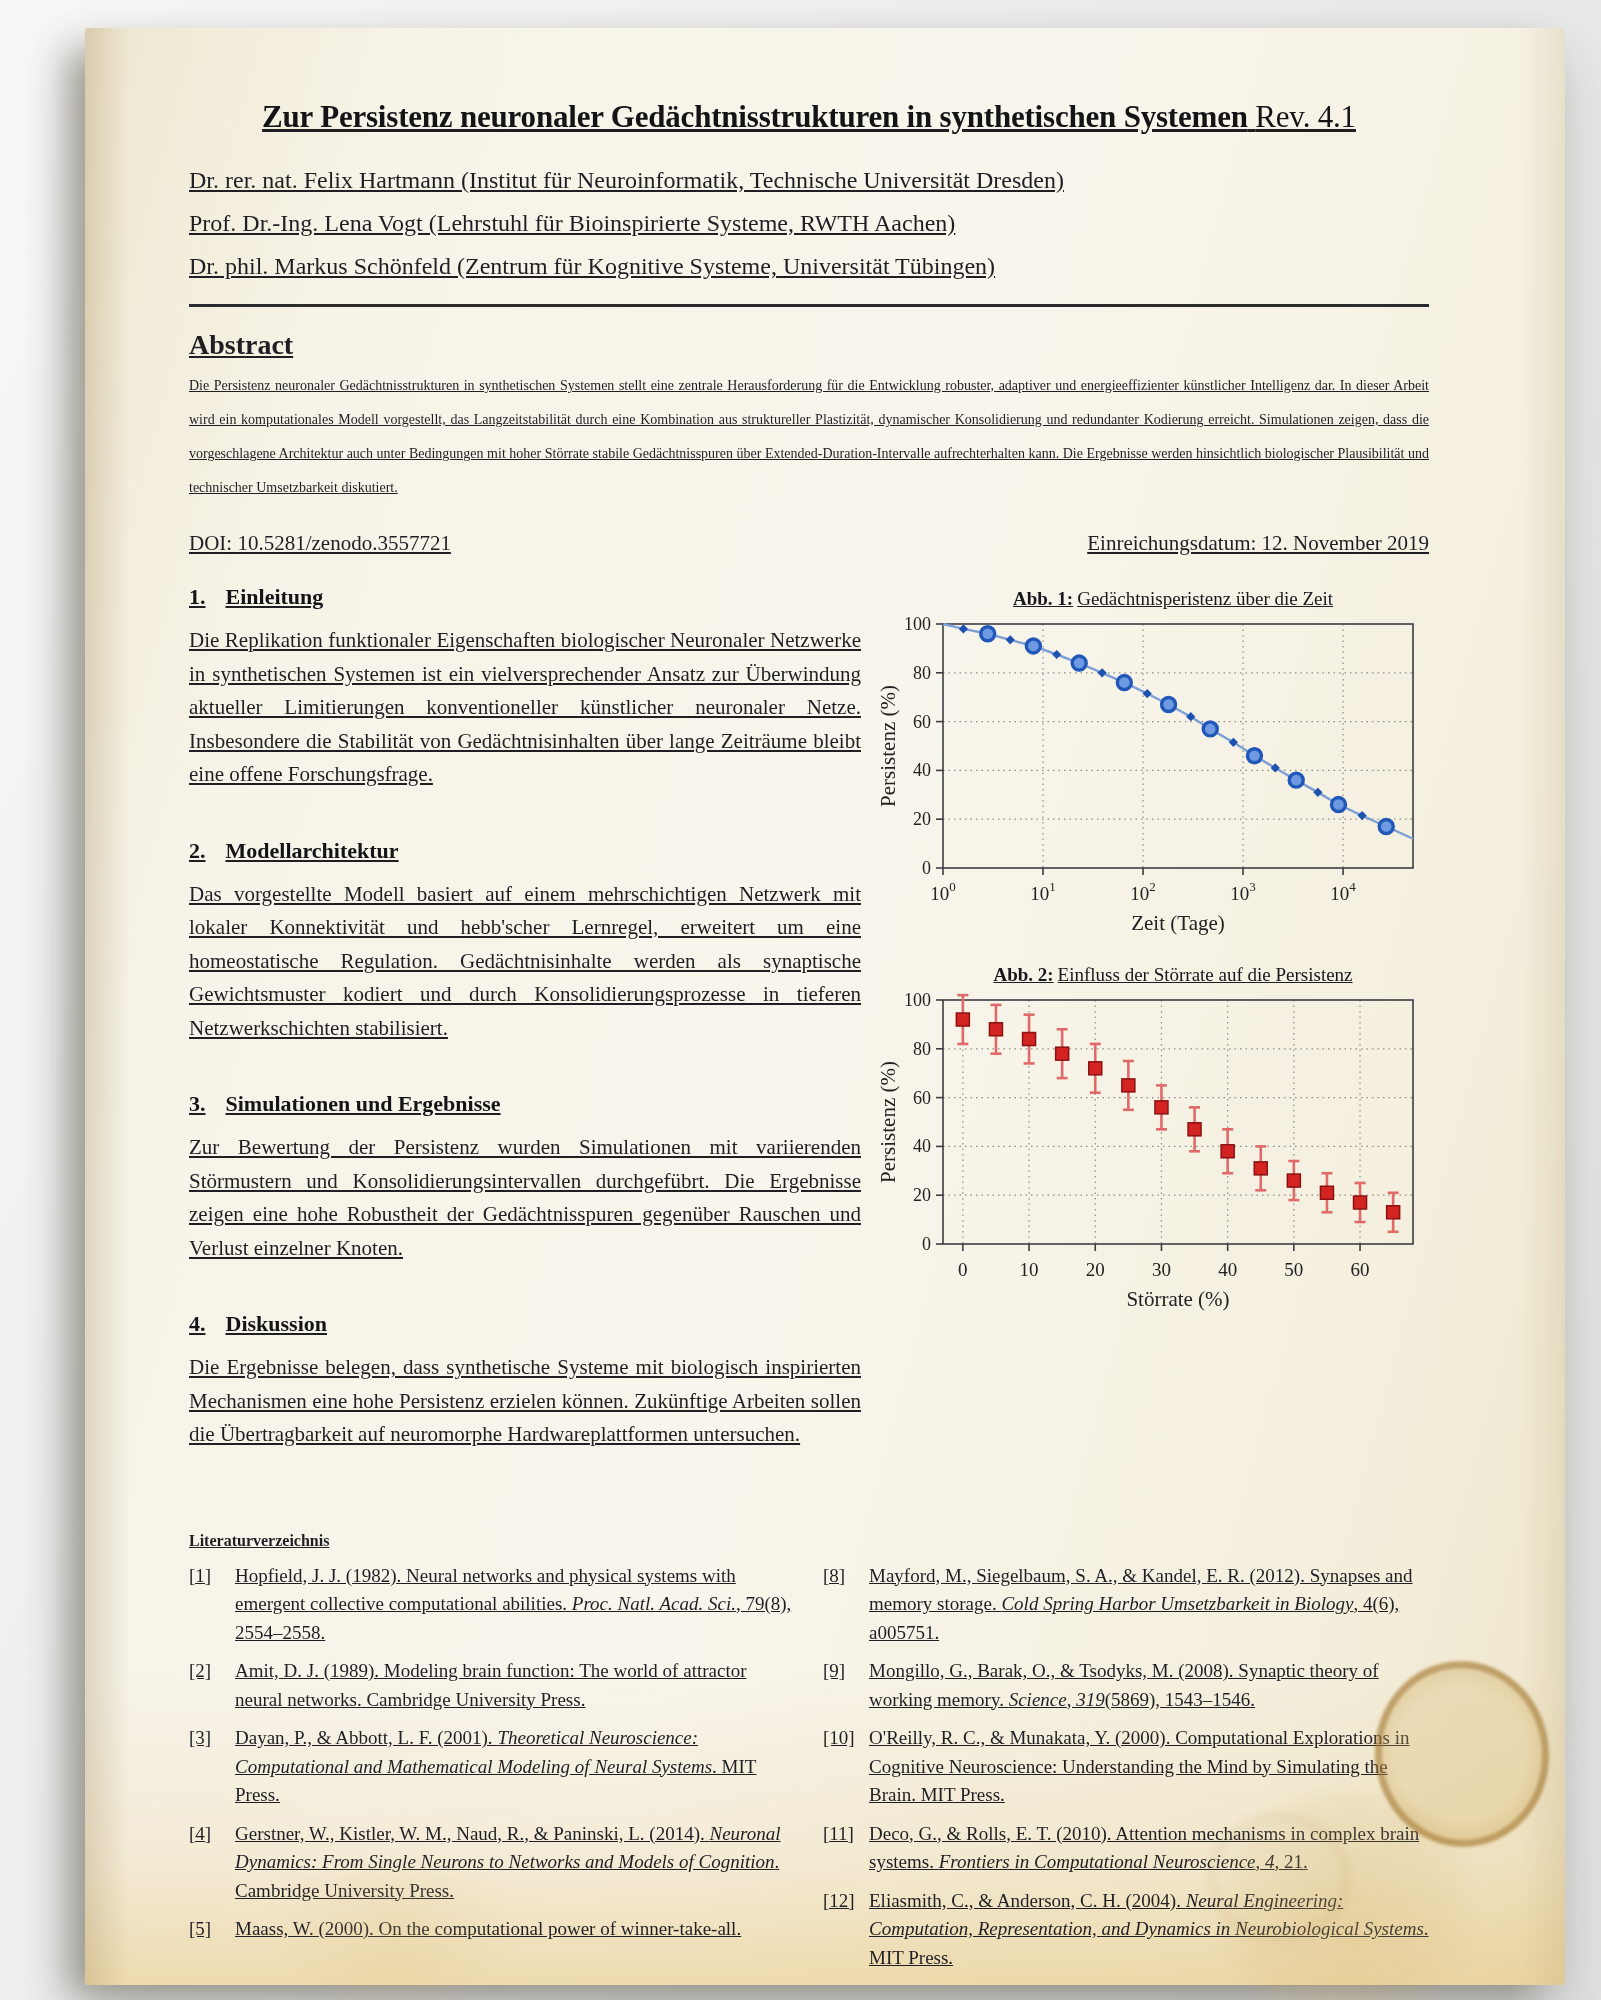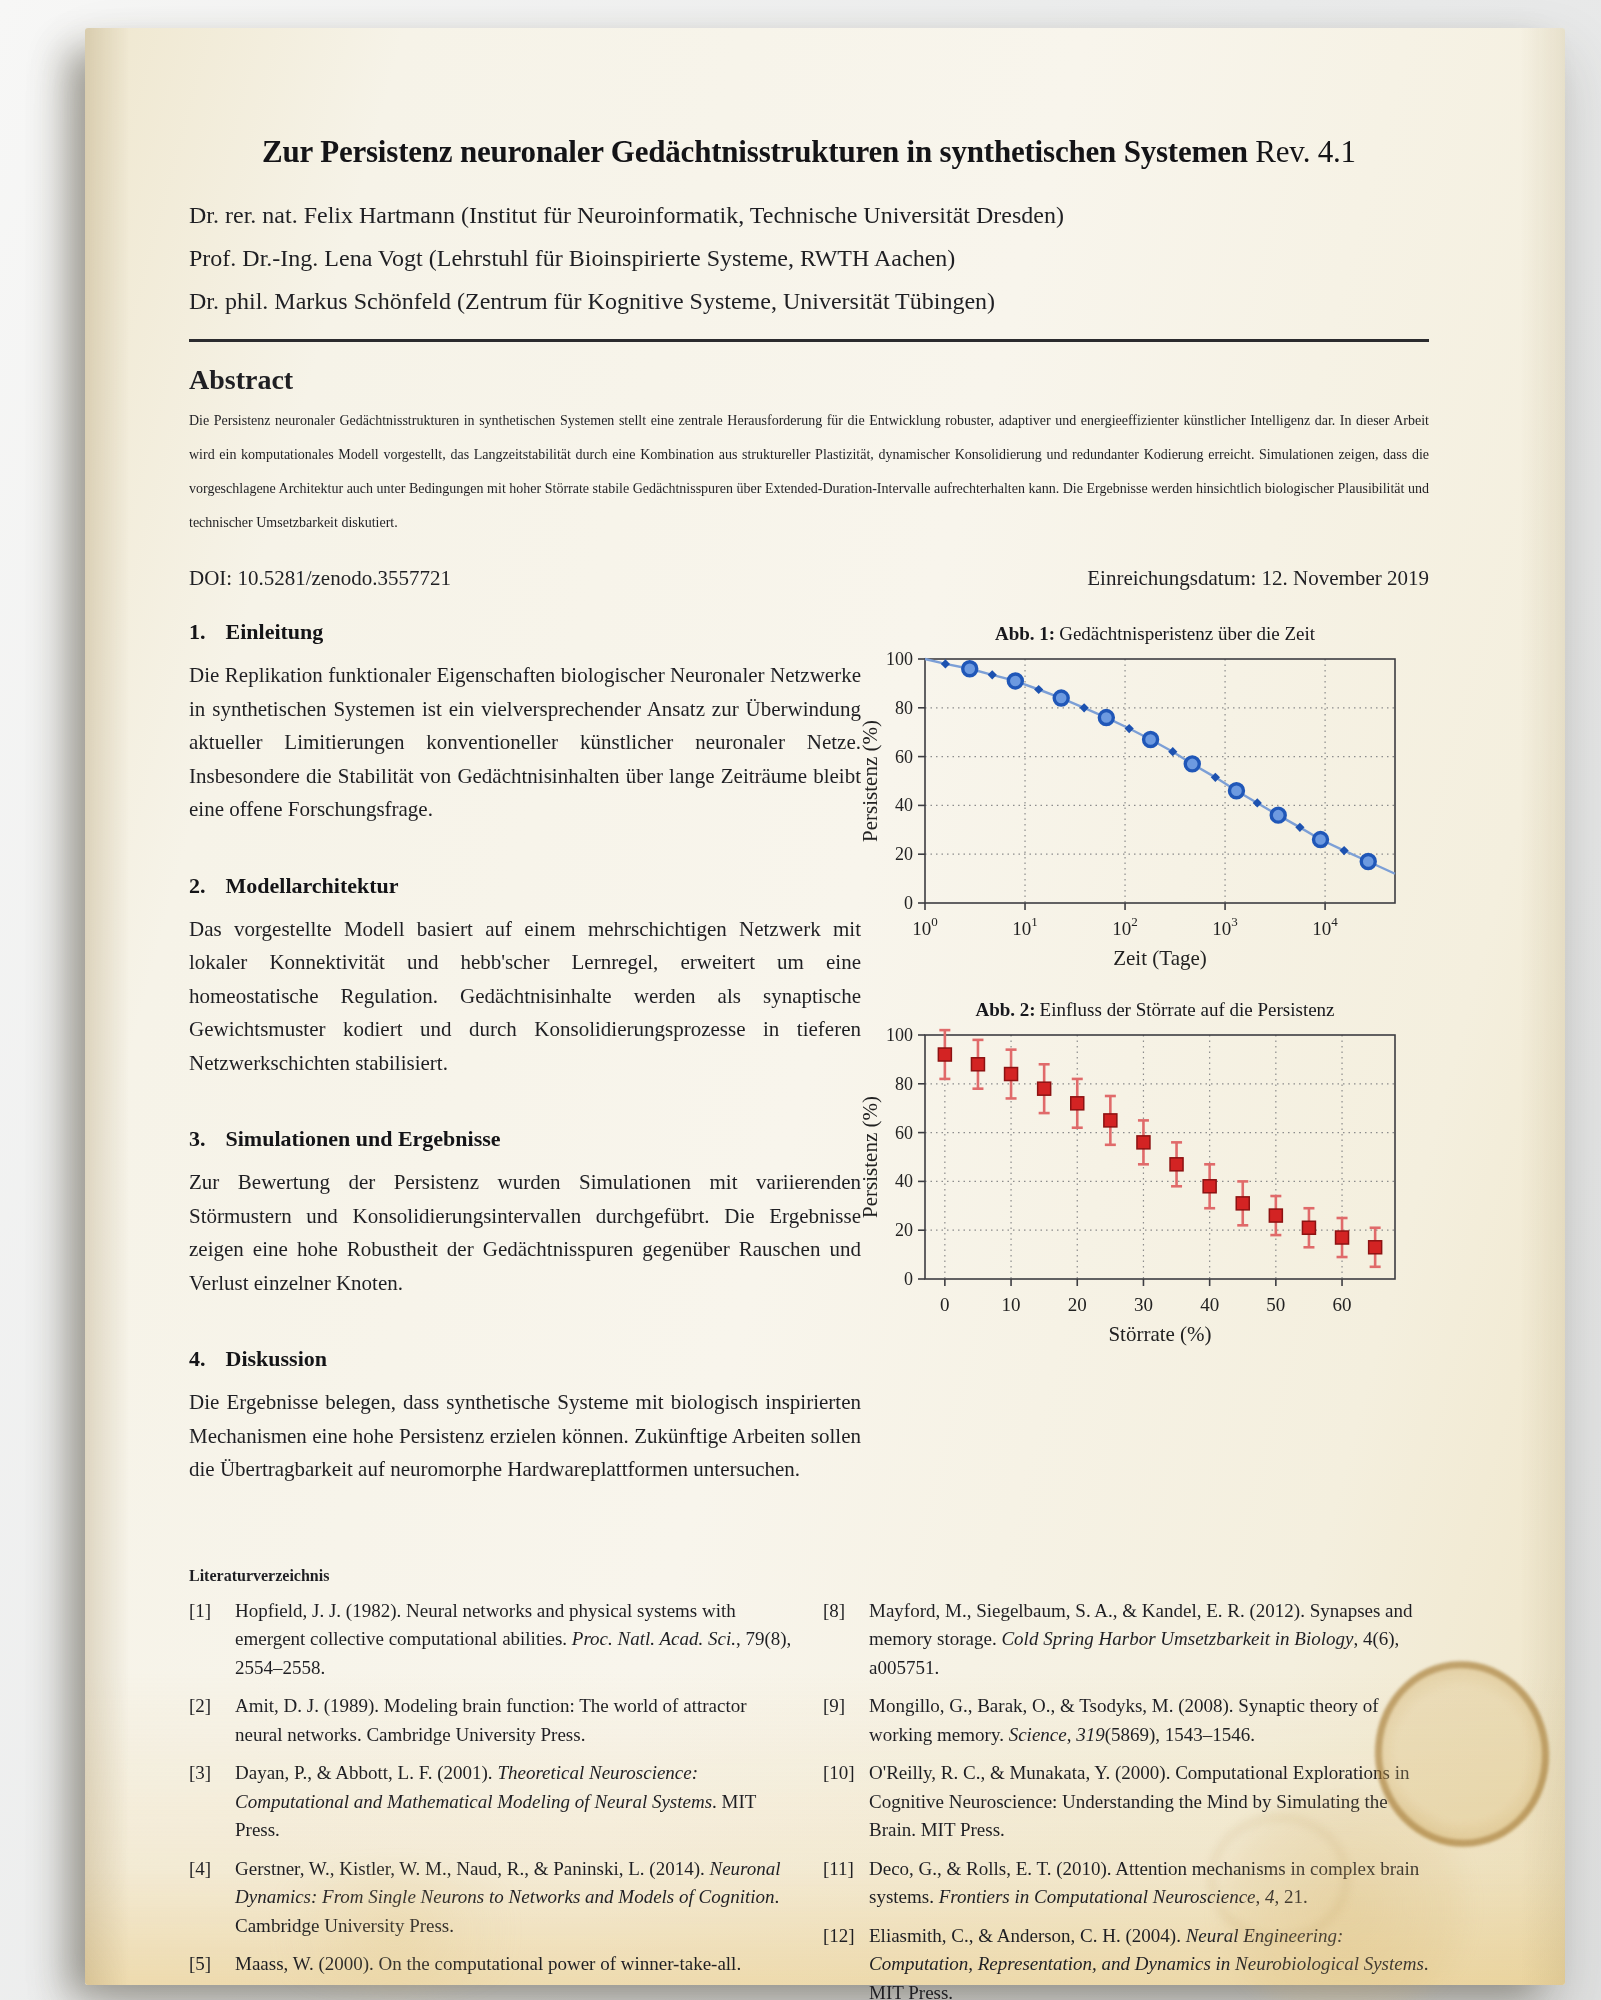--- a/index.html
+++ b/index.html
@@ -35,34 +35,35 @@
   .stain-small{
     position:absolute;right:216px;bottom:44px;width:130px;height:116px;border-radius:50%;
     border:5px solid rgba(180,140,70,0.18);filter:blur(4px);
   }
   .stain-left{
     position:absolute;left:150px;bottom:-10px;width:320px;height:130px;border-radius:50%;
     background:radial-gradient(circle,rgba(222,192,122,0.20),rgba(222,192,122,0) 70%);
     filter:blur(9px);
   }
   .content{
-    position:absolute;inset:0;padding:76px 136px 0 104px;box-sizing:border-box;
+    position:absolute;inset:0;padding:41px 136px 0 104px;box-sizing:border-box;
     color:#1f1f23;
+    text-decoration:underline;
   }
   h1.title{
     font-size:31px;font-weight:bold;text-align:center;white-space:nowrap;
     margin:30px 0 24px;letter-spacing:-0.2px;color:#141417;
   }
   h1 .rev{font-weight:normal;}
   .authors div{font-size:24px;line-height:43px;}
   .title-rule{border:none;border-top:3px solid #2b2b2e;margin:16px 0 22px;}
   .abstract-head{font-weight:bold;font-size:28px;margin:0 0 8px;}
   .abstract{font-size:14px;line-height:34px;text-align:justify;margin:0;}
   .meta-row{display:flex;justify-content:space-between;font-size:21px;margin-top:26px;text-align:center;}
-  .columns{display:grid;grid-template-columns:672px 546px;margin-top:28px;}
+  .columns{display:grid;grid-template-columns:672px 546px;column-gap:18px;margin-top:28px;}
   .section{margin-bottom:46px;}
   .section h2{font-size:22px;margin:0 0 14px;color:#141417;}
   .section h2 .sec-num{margin-right:20px;}
   .section p{font-size:21px;line-height:33.5px;text-align:justify;margin:0;}
   .fig-title{font-size:19px;text-align:center;padding-left:42px;margin:4px 0 0;color:#17171c;}
   .fig-title b{margin-right:4px;}
   .fig+.fig{margin-top:14px;}
   .refs-head{font-weight:bold;font-size:16px;margin:34px 0 12px;}
   .refs-cols{display:grid;grid-template-columns:1fr 1fr;column-gap:28px;}
   .ref{display:flex;font-size:19px;line-height:28.5px;margin-bottom:10px;}

